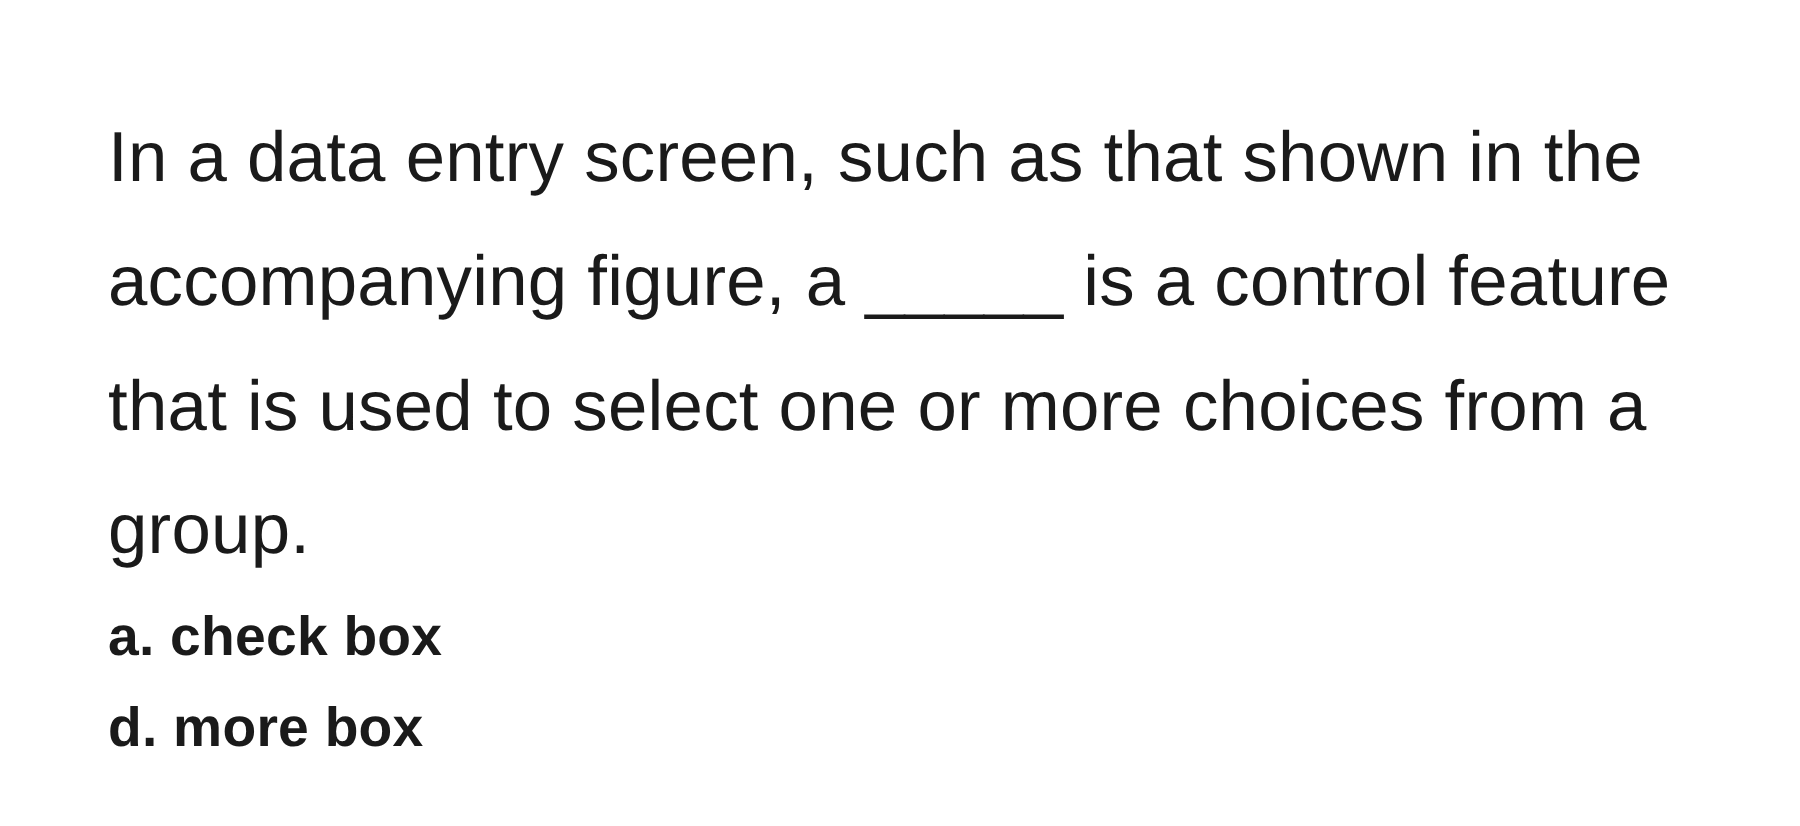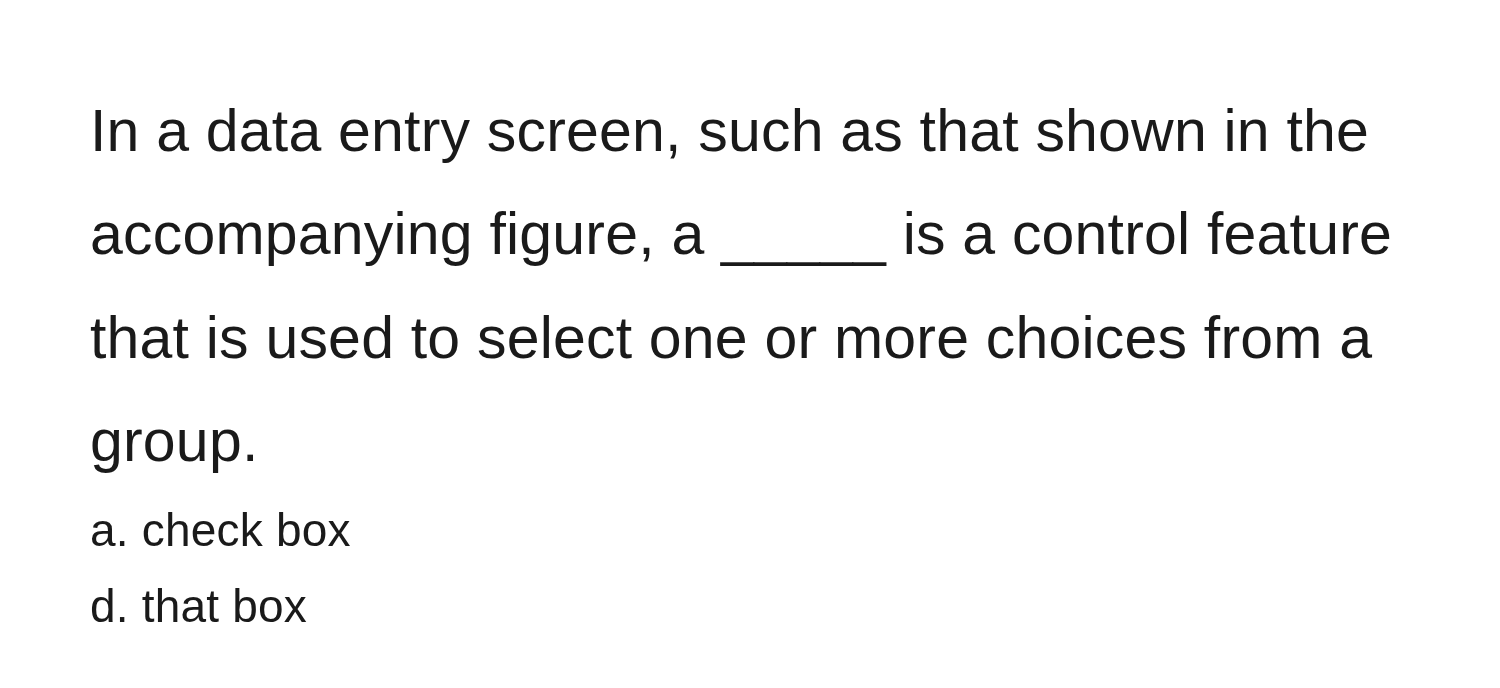--- a/index.html
+++ b/index.html
@@ -18,28 +18,28 @@
       font-size: 59px;
       line-height: 1.75;
       color: #1a1a1a;
       font-weight: 400;
       letter-spacing: 0.2px;
     }
     .option {
       font-size: 46px;
       line-height: 1.65;
       color: #1a1a1a;
-      font-weight: 400;
+      font-weight: 700;
       letter-spacing: 0.2px;
     }
   </style>
 </head>
 <body>
 
 <div class="question-text">In a data entry screen, such as that shown in the accompanying figure, a _____ is a control feature that is used to select one or more choices from a group.</div>
 <div class="option">
   <span>a.</span>
   <span>check box</span>
 </div>
 <div class="option">
   <span>d.</span>
-  <span>that box</span>
+  <span>more box</span>
 </div>
 
 </body></html>

